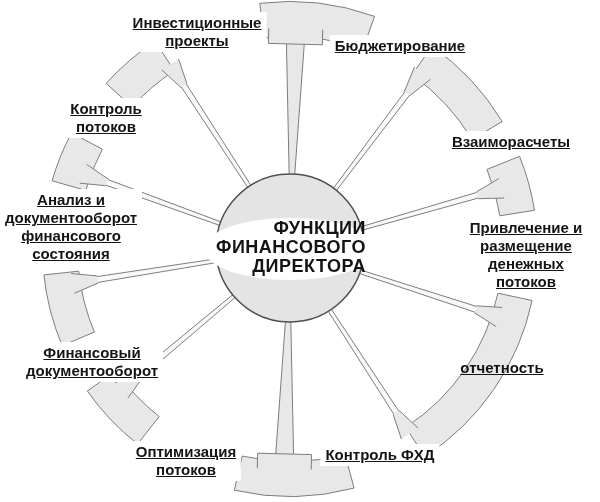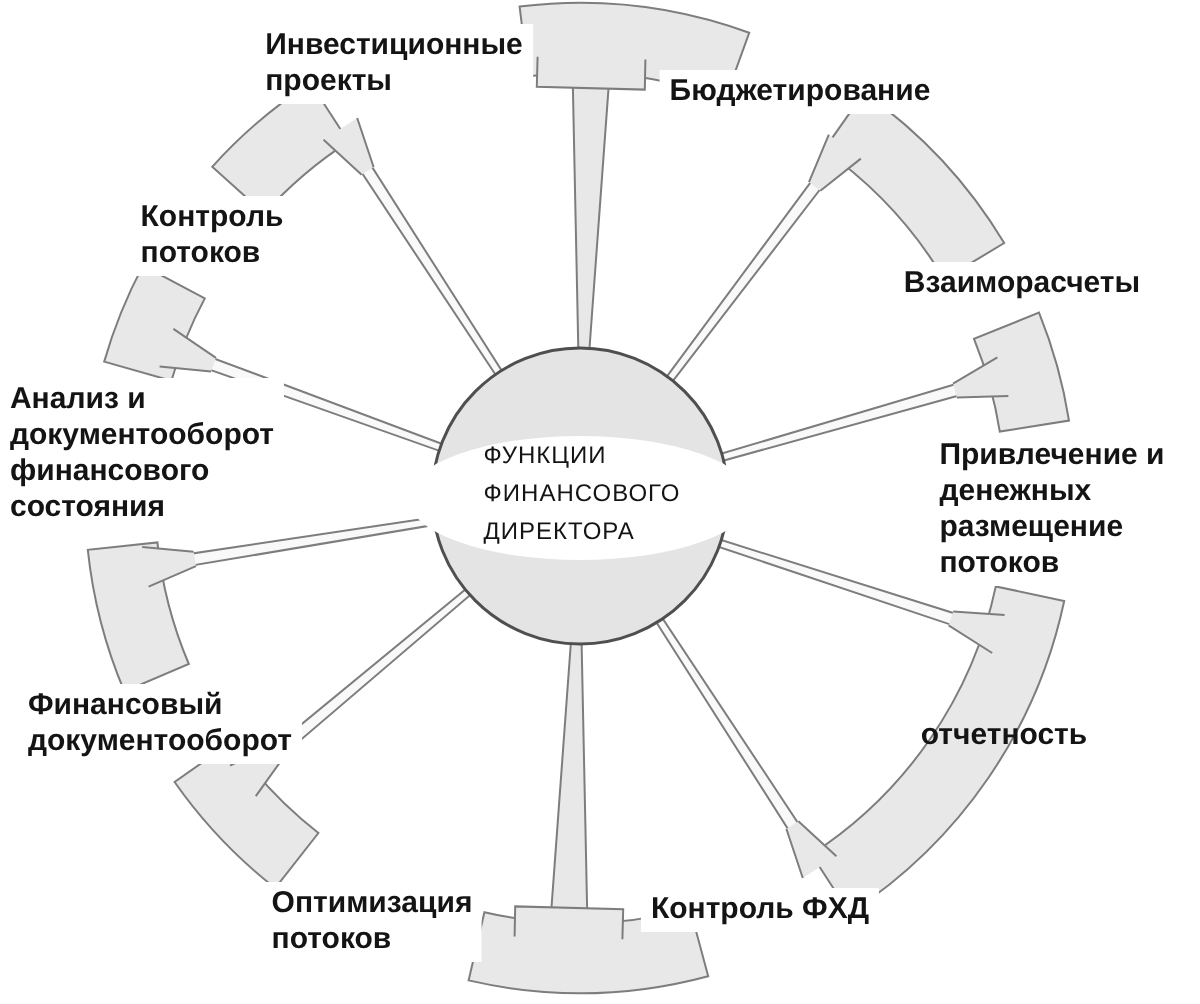--- a/index.html
+++ b/index.html
@@ -13,35 +13,36 @@
   }
   #wheel-svg-host { position: absolute; left: 0; top: 0; width: 600px; height: 502px; }
   .label {
     position: absolute;
     transform: translate(-50%, -50%);
     background: var(--bg, #fff);
     color: var(--text, #141414);
     font-weight: bold;
     font-size: 15px;
     line-height: 18px;
-    text-align: left;
+    text-align: center;
     padding: 2px 5px;
     white-space: nowrap;
+    text-decoration: underline;
   }
   .label.no-bg { background: transparent; padding: 0; }
   .label .ln { display: block; }
   #hub-label {
     position: absolute;
     transform: translate(-50%, -50%);
     color: var(--text, #141414);
-    font-weight: normal;
-    font-size: 12px;
+    font-weight: bold;
+    font-size: 18px;
     line-height: 19px;
     letter-spacing: 0.5px;
-    text-align: left;
+    text-align: right;
     white-space: nowrap;
   }
   #hub-label .ln { display: block; }
 </style>
 </head>
 <body>
 
 <div id="stage">
 
   <div id="wheel-svg-host"><svg width="600" height="502" viewBox="0 0 600 502">
@@ -100,39 +101,39 @@
   <div class="label" style="left:400px; top:46px">
     <span class="ln">Бюджетирование</span>
   </div>
 
   <div class="label" style="left:511px; top:142px">
     <span class="ln">Взаиморасчеты</span>
   </div>
 
   <div class="label" style="left:526px; top:255px">
     <span class="ln">Привлечение и</span>
+    <span class="ln">размещение</span>
     <span class="ln">денежных</span>
-    <span class="ln">размещение</span>
     <span class="ln">потоков</span>
   </div>
 
   <div class="label no-bg" style="left:502px; top:368px">
     <span class="ln">отчетность</span>
   </div>
 
   <div class="label" style="left:380px; top:455px">
     <span class="ln">Контроль ФХД</span>
   </div>
 
   <div class="label" style="left:186px; top:461px">
     <span class="ln">Оптимизация</span>
     <span class="ln">потоков</span>
   </div>
 
-  <div class="label" style="left:80px; top:362px">
+  <div class="label" style="left:92px; top:362px">
     <span class="ln">Финансовый</span>
     <span class="ln">документооборот</span>
   </div>
 
   <div class="label" style="left:71px; top:227px">
     <span class="ln">Анализ и</span>
     <span class="ln">документооборот</span>
     <span class="ln">финансового</span>
     <span class="ln">состояния</span>
   </div>

